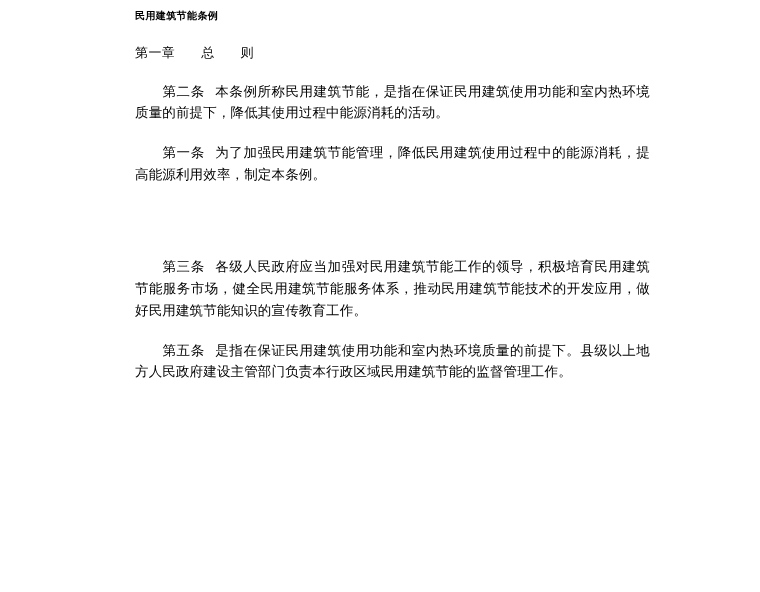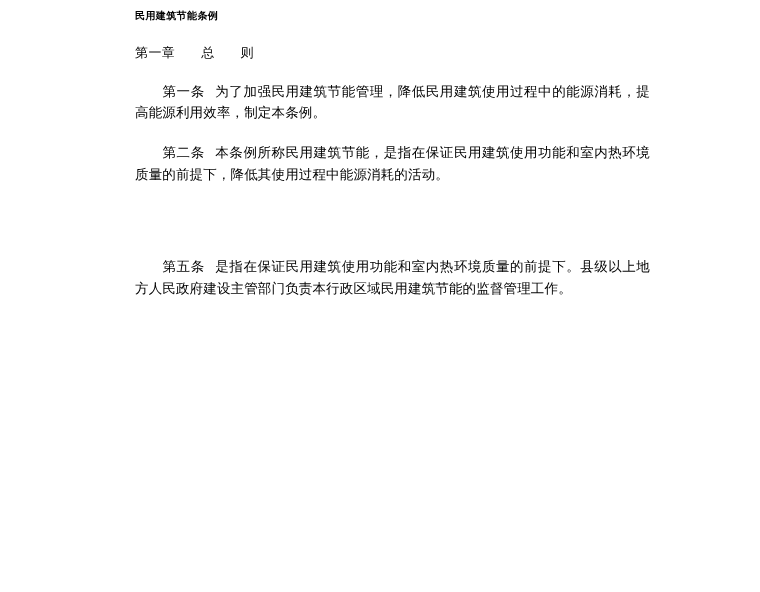--- a/index.html
+++ b/index.html
@@ -67,30 +67,33 @@
 
 <div id="doc-page">
 
   <div class="doc-title">民用建筑节能条例</div>
 
   <div class="doc-chapter">
     <span>第一章</span><span class="gap"></span><span>总</span><span class="gap"></span><span>则</span>
   </div>
 
   <p class="para">
-    <span class="indent"></span><span class="art">第一条</span><span class="sp"></span><span>为了加强民用建筑节能管理，降低民用建筑使用过程中的能源消耗，提高能源利用效率，制定本条例。</span>
+    <span class="indent"></span><span class="art">第二条</span><span class="sp"></span><span>本条例所称民用建筑节能，是指在保证民用建筑使用功能和室内热环境质量的前提下，降低其使用过程中能源消耗的活动。</span>
   </p>
 
   <p class="para">
-    <span class="indent"></span><span class="art">第二条</span><span class="sp"></span><span>本条例所称民用建筑节能，是指在保证民用建筑使用功能和室内热环境质量的前提下，降低其使用过程中能源消耗的活动。</span>
+    <span class="indent"></span><span class="art">第一条</span><span class="sp"></span><span>为了加强民用建筑节能管理，降低民用建筑使用过程中的能源消耗，提高能源利用效率，制定本条例。</span>
   </p>
 
 
   <div class="spacer-block"></div>
 
+  <p class="para">
+    <span class="indent"></span><span class="art">第三条</span><span class="sp"></span><span>各级人民政府应当加强对民用建筑节能工作的领导，积极培育民用建筑节能服务市场，健全民用建筑节能服务体系，推动民用建筑节能技术的开发应用，做好民用建筑节能知识的宣传教育工作。</span>
+  </p>
 
 
 
   <p class="para">
     <span class="indent"></span><span class="art">第五条</span><span class="sp"></span><span>是指在保证民用建筑使用功能和室内热环境质量的前提下。县级以上地方人民政府建设主管部门负责本行政区域民用建筑节能的监督管理工作。</span>
   </p>
 
 </div>
 
 </body></html>

